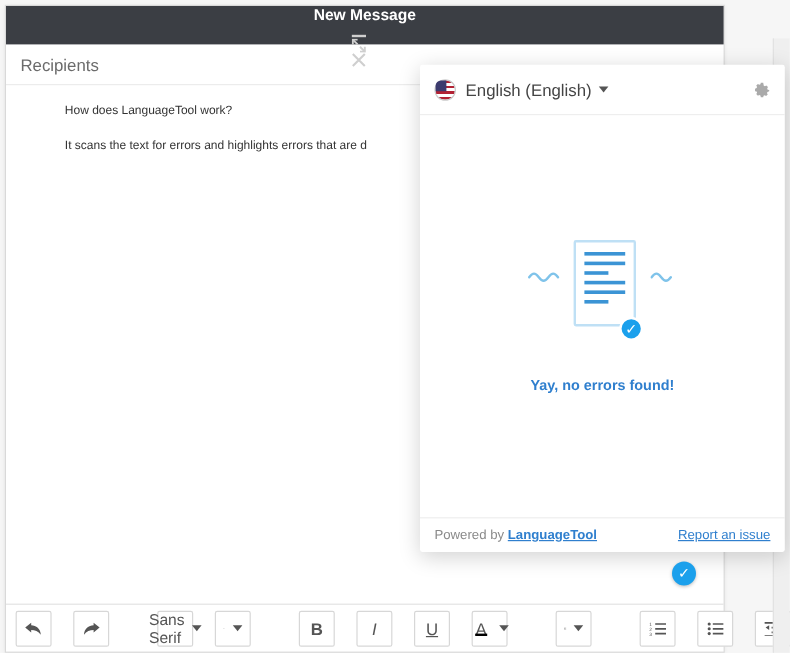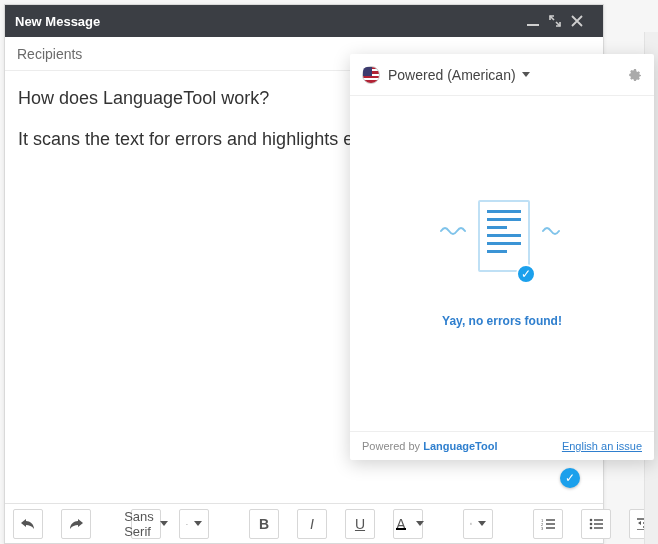--- a/index.html
+++ b/index.html
@@ -4,30 +4,30 @@
 <style>
 * { box-sizing: border-box; margin: 0; padding: 0; }
 html, body { width: 658px; height: 544px; font-family: Arial, Helvetica, sans-serif; background: #f6f6f6; overflow: hidden; }
 .compose {
   position: absolute; left: 4px; top: 4px; width: 600px; height: 540px;
   background: #fff; border: 1px solid #d9d9d9; display: flex; flex-direction: column;
   box-shadow: 0 1px 4px rgba(0,0,0,.08);
 }
 .compose-header {
   background: #3b3e44; color: #fff; height: 32px; display: flex; align-items: center;
-  padding: 0 10px; font-size: 13px; font-weight: bold;
+  padding: 0 10px; font-size: 13px; font-weight: bold; flex-direction: column;
 }
 .compose-header .spacer { flex: 1; }
 .compose-header .winbtn { width: 22px; text-align: center; color: #d3d3d3; cursor: pointer; font-size: 13px; }
 .compose-header .winbtn svg { fill: #cfcfcf; }
 .row-recip, .row-subj {
   height: 34px; display: flex; align-items: center; padding: 0 12px;
   color: #6b6b6b; font-size: 14px; border-bottom: 1px solid #ececec;
 }
-.body-area { flex: 1; padding: 14px 13px; color: #333; font-size: 18px; line-height: 1.5; }
+.body-area { flex: 1; padding: 14px 13px; color: #333; font-size: 10px; line-height: 1.5; margin-left: 36px; }
 .body-area p { margin: 0 0 14px 0; }
 .toolbar {
   height: 40px; display: flex; align-items: center; padding: 4px 8px; gap: 18px;
   border-top: 1px solid #e3e3e3;
 }
 .tbtn, .tgrp {
   height: 30px; min-width: 30px; display: inline-flex; align-items: center; justify-content: center;
   border: 1px solid #d7d7d7; background: #fff; border-radius: 2px; color: #555;
   font-size: 14px; padding: 0 6px; cursor: pointer;
 }
@@ -51,21 +51,21 @@
 .lt-head { height: 42px; display: flex; align-items: center; padding: 0 12px; border-bottom: 1px solid #eee; }
 .flag { width: 18px; height: 18px; border-radius: 50%; background: linear-gradient(#b22234 0 14%, #fff 14% 28%, #b22234 28% 42%, #fff 42% 56%, #b22234 56% 70%, #fff 70% 84%, #b22234 84% 100%); position: relative; margin-right: 8px; border: 1px solid #ccc; }
 .flag::before { content: ""; position: absolute; left: 0; top: 0; width: 9px; height: 9px; background: #3c3b6e; border-top-left-radius: 50%; }
 .lt-lang { font-size: 14px; color: #444; }
 .lt-head .caret { margin-left: 6px; }
 .lt-head .spacer { flex: 1; }
 .gear { color: #999; }
 .lt-body { flex: 1; display: flex; flex-direction: column; align-items: center; justify-content: center; }
 .lt-noerr { color: #2f7fce; font-weight: bold; font-size: 12px; margin-top: 24px; }
 .lt-foot { display: flex; align-items: flex-start; padding: 8px 12px; font-size: 11px; color: #8a8a8a; border-top: 1px solid #eee; }
-.lt-foot .brand { color: #2f7fce; font-weight: bold; }
+.lt-foot .brand { color: #2f7fce; font-weight: bold; text-decoration: underline; }
 .lt-foot .spacer { flex: 1; }
 .lt-foot .report { color: #2f7fce; text-decoration: underline; cursor: pointer; }
 
 .lt-badge {
   position: absolute; width: 20px; height: 20px; left: 560px; top: 468px;
   background: #1ba0ec; border-radius: 50%; display: flex; align-items: center; justify-content: center;
   color: #fff; font-size: 12px; box-shadow: 0 1px 3px rgba(0,0,0,.25);
 }
 
 
@@ -185,21 +185,21 @@
         <span class="caret"></span>
       </span>
   </div>
 </div>
 
 <div class="scrollbar-stub"></div>
 
 <div class="lt-pop">
   <div class="lt-head">
     <span class="flag"></span>
-    <span class="lt-lang">Powered (American)</span>
+    <span class="lt-lang">English (English)</span>
     <span class="caret"></span>
     <span class="spacer"></span>
     <span class="gear">
       <svg width="16" height="16" viewBox="0 0 16 16">
           <path fill="#aaa" d="M8 5a3 3 0 100 6 3 3 0 000-6zm7 3l-1.3-.3a5.8 5.8 0 00-.4-1l.7-1.1-1.4-1.4-1.1.7a5.8 5.8 0 00-1-.4L10 1.9H8l-.3 1.3a5.8 5.8 0 00-1 .4l-1.1-.7L4.2 4.3l.7 1.1a5.8 5.8 0 00-.4 1L3.2 7v2l1.3.3c.1.3.2.7.4 1l-.7 1.1 1.4 1.4 1.1-.7c.3.2.6.3 1 .4L8 14.1h2l.3-1.3c.3-.1.7-.2 1-.4l1.1.7 1.4-1.4-.7-1.1c.2-.3.3-.6.4-1L15 9V7z"></path>
         </svg>
     </span>
   </div>
   <div class="lt-body">
     <div class="doc-illus">
@@ -219,19 +219,19 @@
       </div>
       <div class="doc-check">✓</div>
     </div>
     <div class="lt-noerr">Yay, no errors found!</div>
   </div>
   <div class="lt-foot">
     <span>Powered by</span>
     &nbsp;
     <span class="brand">LanguageTool</span>
     <span class="spacer"></span>
-    <span class="report">English an issue</span>
+    <span class="report">Report an issue</span>
   </div>
 </div>
 
 <div class="lt-badge">
   <span>✓</span>
 </div>
 
 </body></html>

